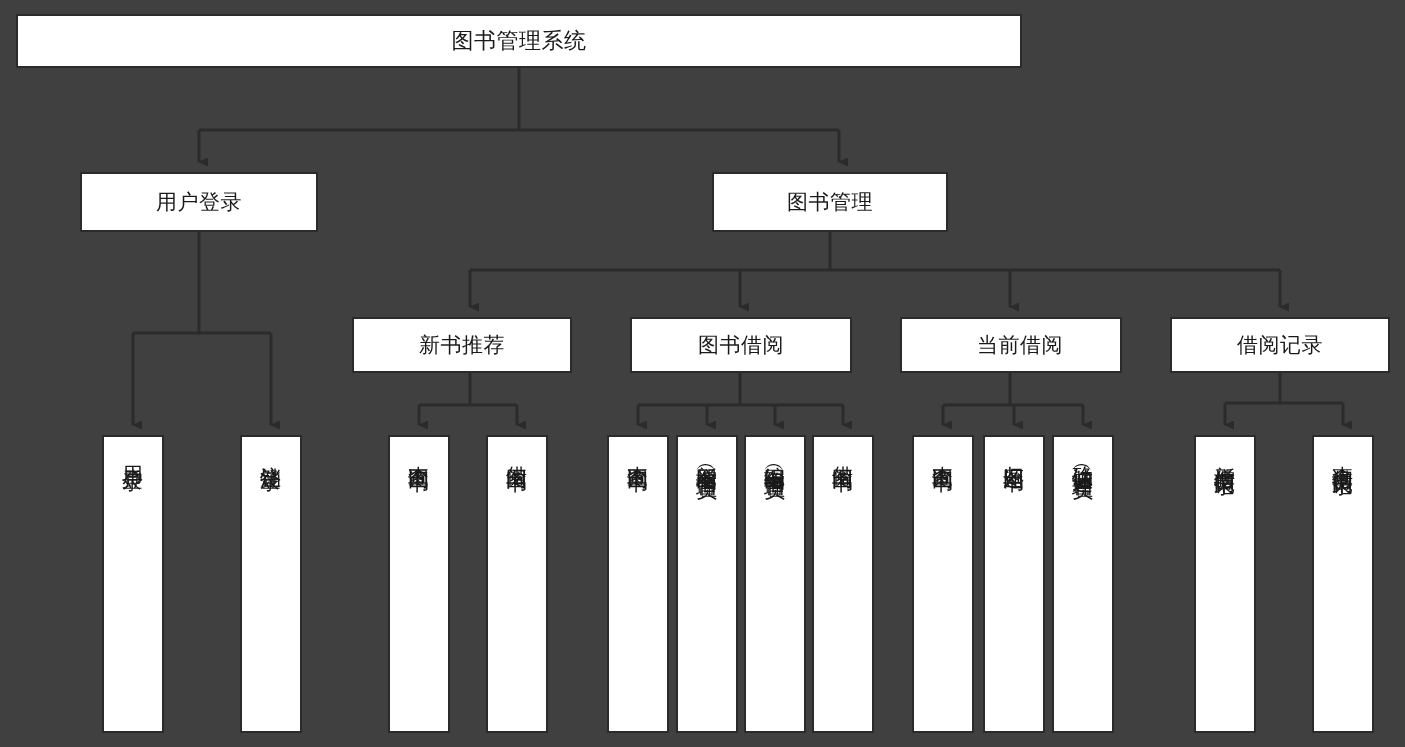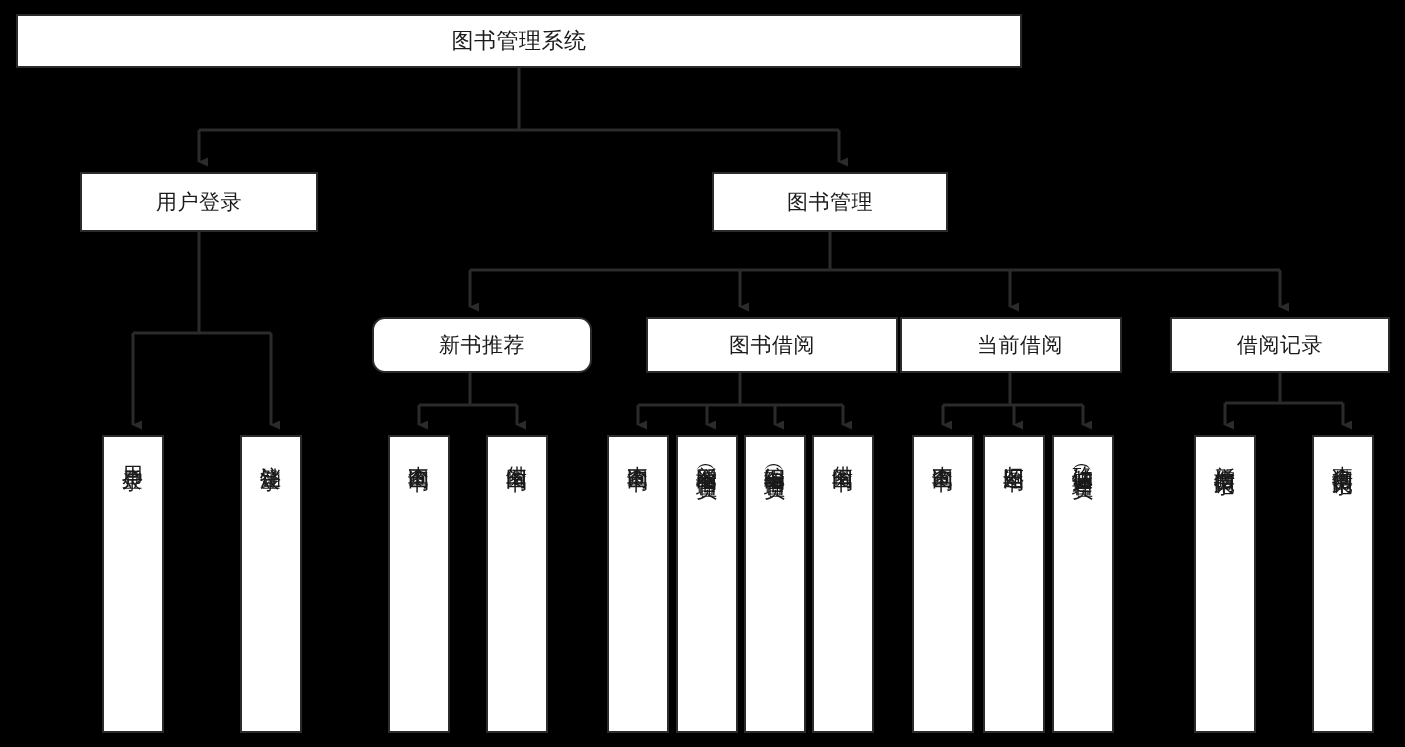--- a/index.html
+++ b/index.html
@@ -10,21 +10,21 @@
   body {
     width: 1405px;
     height: 747px;
     font-family: "Liberation Sans", "DejaVu Sans", sans-serif;
     overflow: hidden;
   }
   #diagram-root {
     position: relative;
     width: 1405px;
     height: 747px;
-    background: #000000;
+    background: #404040;
   }
   svg.connectors {
     position: absolute;
     left: 0;
     top: 0;
     width: 1405px;
     height: 747px;
     pointer-events: none;
   }
   .node {
@@ -128,24 +128,24 @@
     <span class="label">图书管理系统</span>
   </div>
 
   <div class="node horizontal" style="left: 80px; top: 172px; width: 238px; height: 60px;">
     <span class="label">用户登录</span>
   </div>
   <div class="node horizontal" style="left: 712px; top: 172px; width: 236px; height: 60px;">
     <span class="label">图书管理</span>
   </div>
 
-  <div class="node horizontal" style="left: 372px; top: 317px; width: 220px; height: 56px; border-radius: 13px;">
+  <div class="node horizontal" style="left: 352px; top: 317px; width: 220px; height: 56px;">
     <span class="label">新书推荐</span>
   </div>
-  <div class="node horizontal" style="left: 630px; top: 317px; width: 252px; height: 56px; margin-left: 16px;">
+  <div class="node horizontal" style="left: 630px; top: 317px; width: 222px; height: 56px;">
     <span class="label">图书借阅</span>
   </div>
   <div class="node horizontal" style="left: 900px; top: 317px; width: 222px; height: 56px; padding-left: 18px;">
     <span class="label">当前借阅</span>
   </div>
   <div class="node horizontal" style="left: 1170px; top: 317px; width: 220px; height: 56px; justify-content: center;">
     <span class="label">借阅记录</span>
   </div>
 
   <div class="node vertical" style="left: 102px; top: 435px; width: 62px; height: 298px;">

